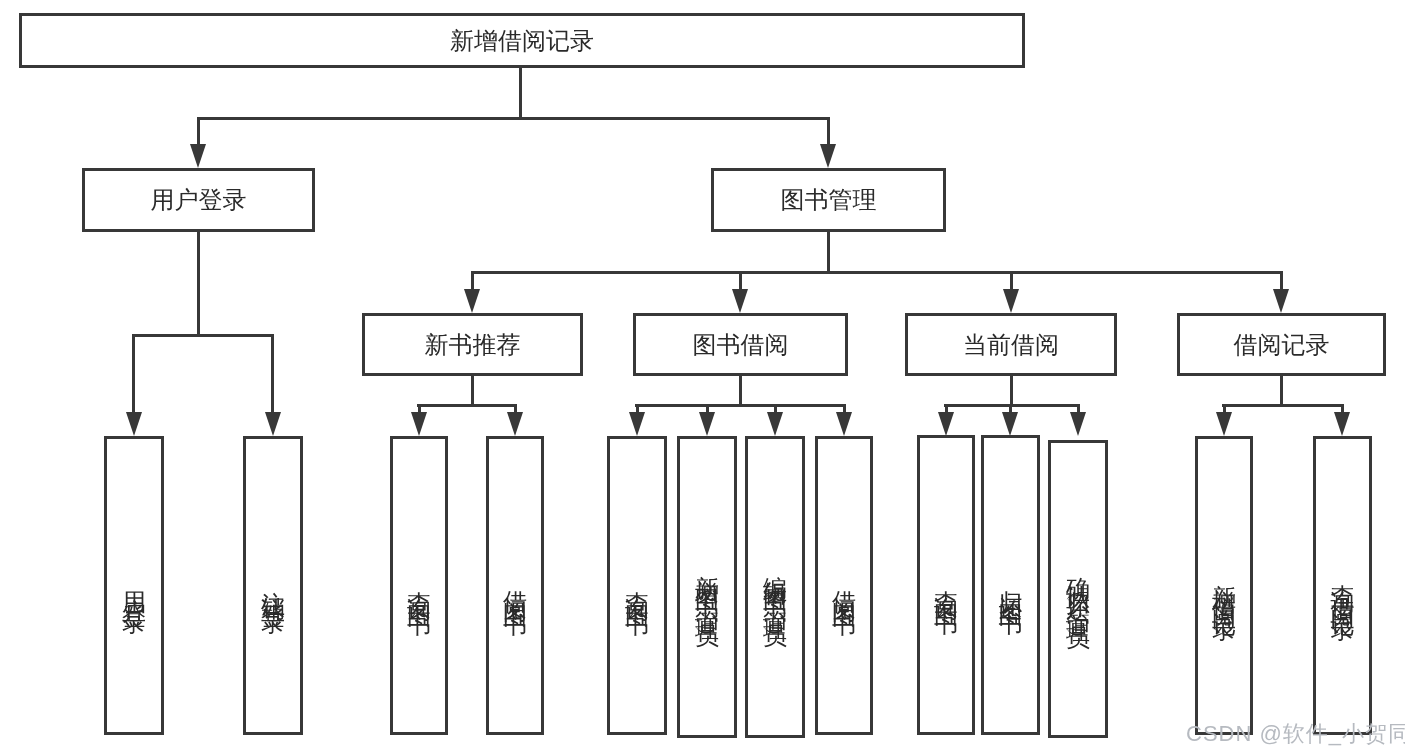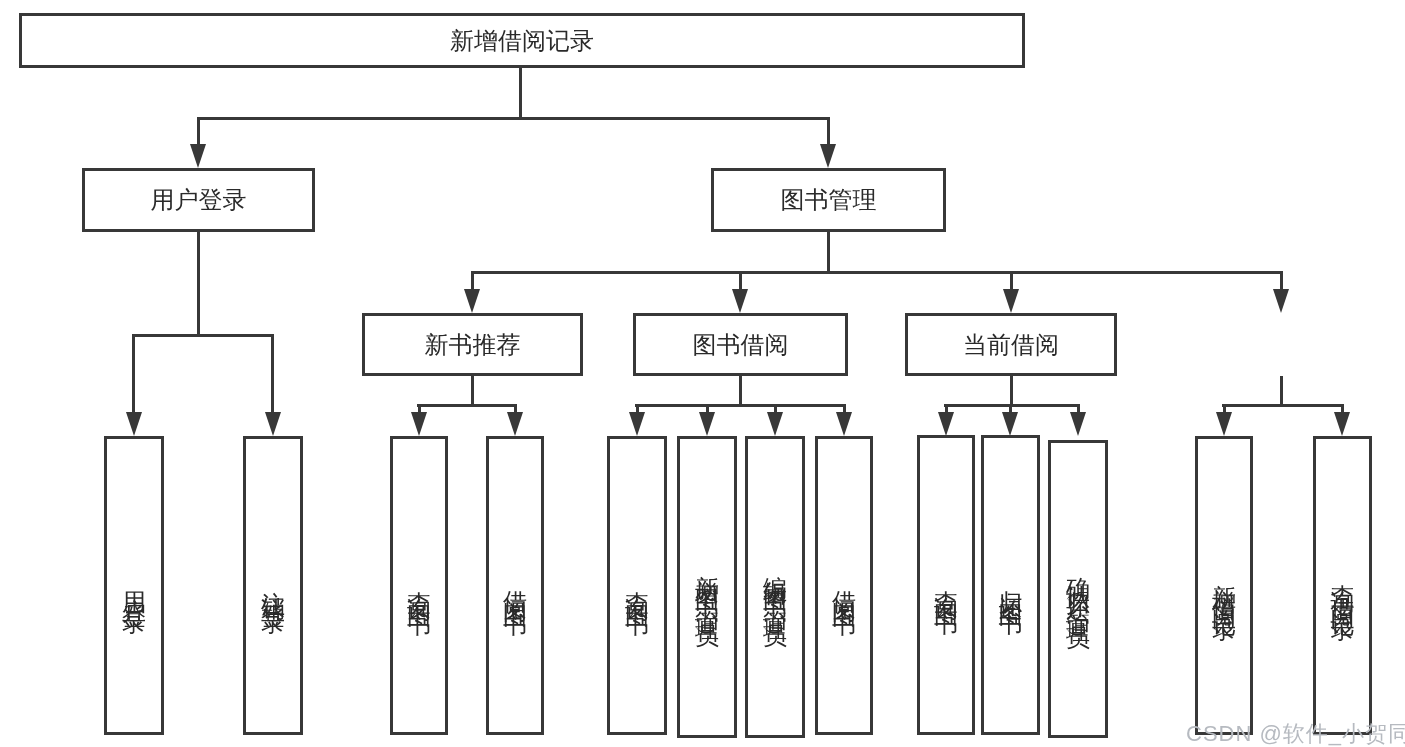--- a/index.html
+++ b/index.html
@@ -93,20 +93,21 @@
   <div class="ar" style="left:1334px;top:412px;"></div>
 
   <div class="box" style="left:19px;top:13px;width:1006px;height:55px;">新增借阅记录</div>
 
   <div class="box" style="left:82px;top:168px;width:233px;height:64px;">用户登录</div>
   <div class="box" style="left:711px;top:168px;width:235px;height:64px;">图书管理</div>
 
   <div class="box" style="left:362px;top:313px;width:221px;height:63px;">新书推荐</div>
   <div class="box" style="left:633px;top:313px;width:215px;height:63px;">图书借阅</div>
   <div class="box" style="left:905px;top:313px;width:212px;height:63px;">当前借阅</div>
+  <div class="box" style="left:1177px;top:313px;width:209px;height:63px;">借阅记录</div>
 
   <div class="box vbox" style="left:104px;top:436px;width:60px;height:299px;">用户登录</div>
   <div class="box vbox" style="left:243px;top:436px;width:60px;height:299px;">注销登录</div>
 
   <div class="box vbox" style="left:390px;top:436px;width:58px;height:299px;">查询图书</div>
   <div class="box vbox" style="left:486px;top:436px;width:58px;height:299px;">借阅图书</div>
 
   <div class="box vbox" style="left:607px;top:436px;width:60px;height:299px;">查询图书</div>
   <div class="box vbox" style="left:677px;top:436px;width:60px;height:302px;">新增图书（管理员）</div>
   <div class="box vbox" style="left:745px;top:436px;width:60px;height:302px;">编辑图书（管理员）</div>

